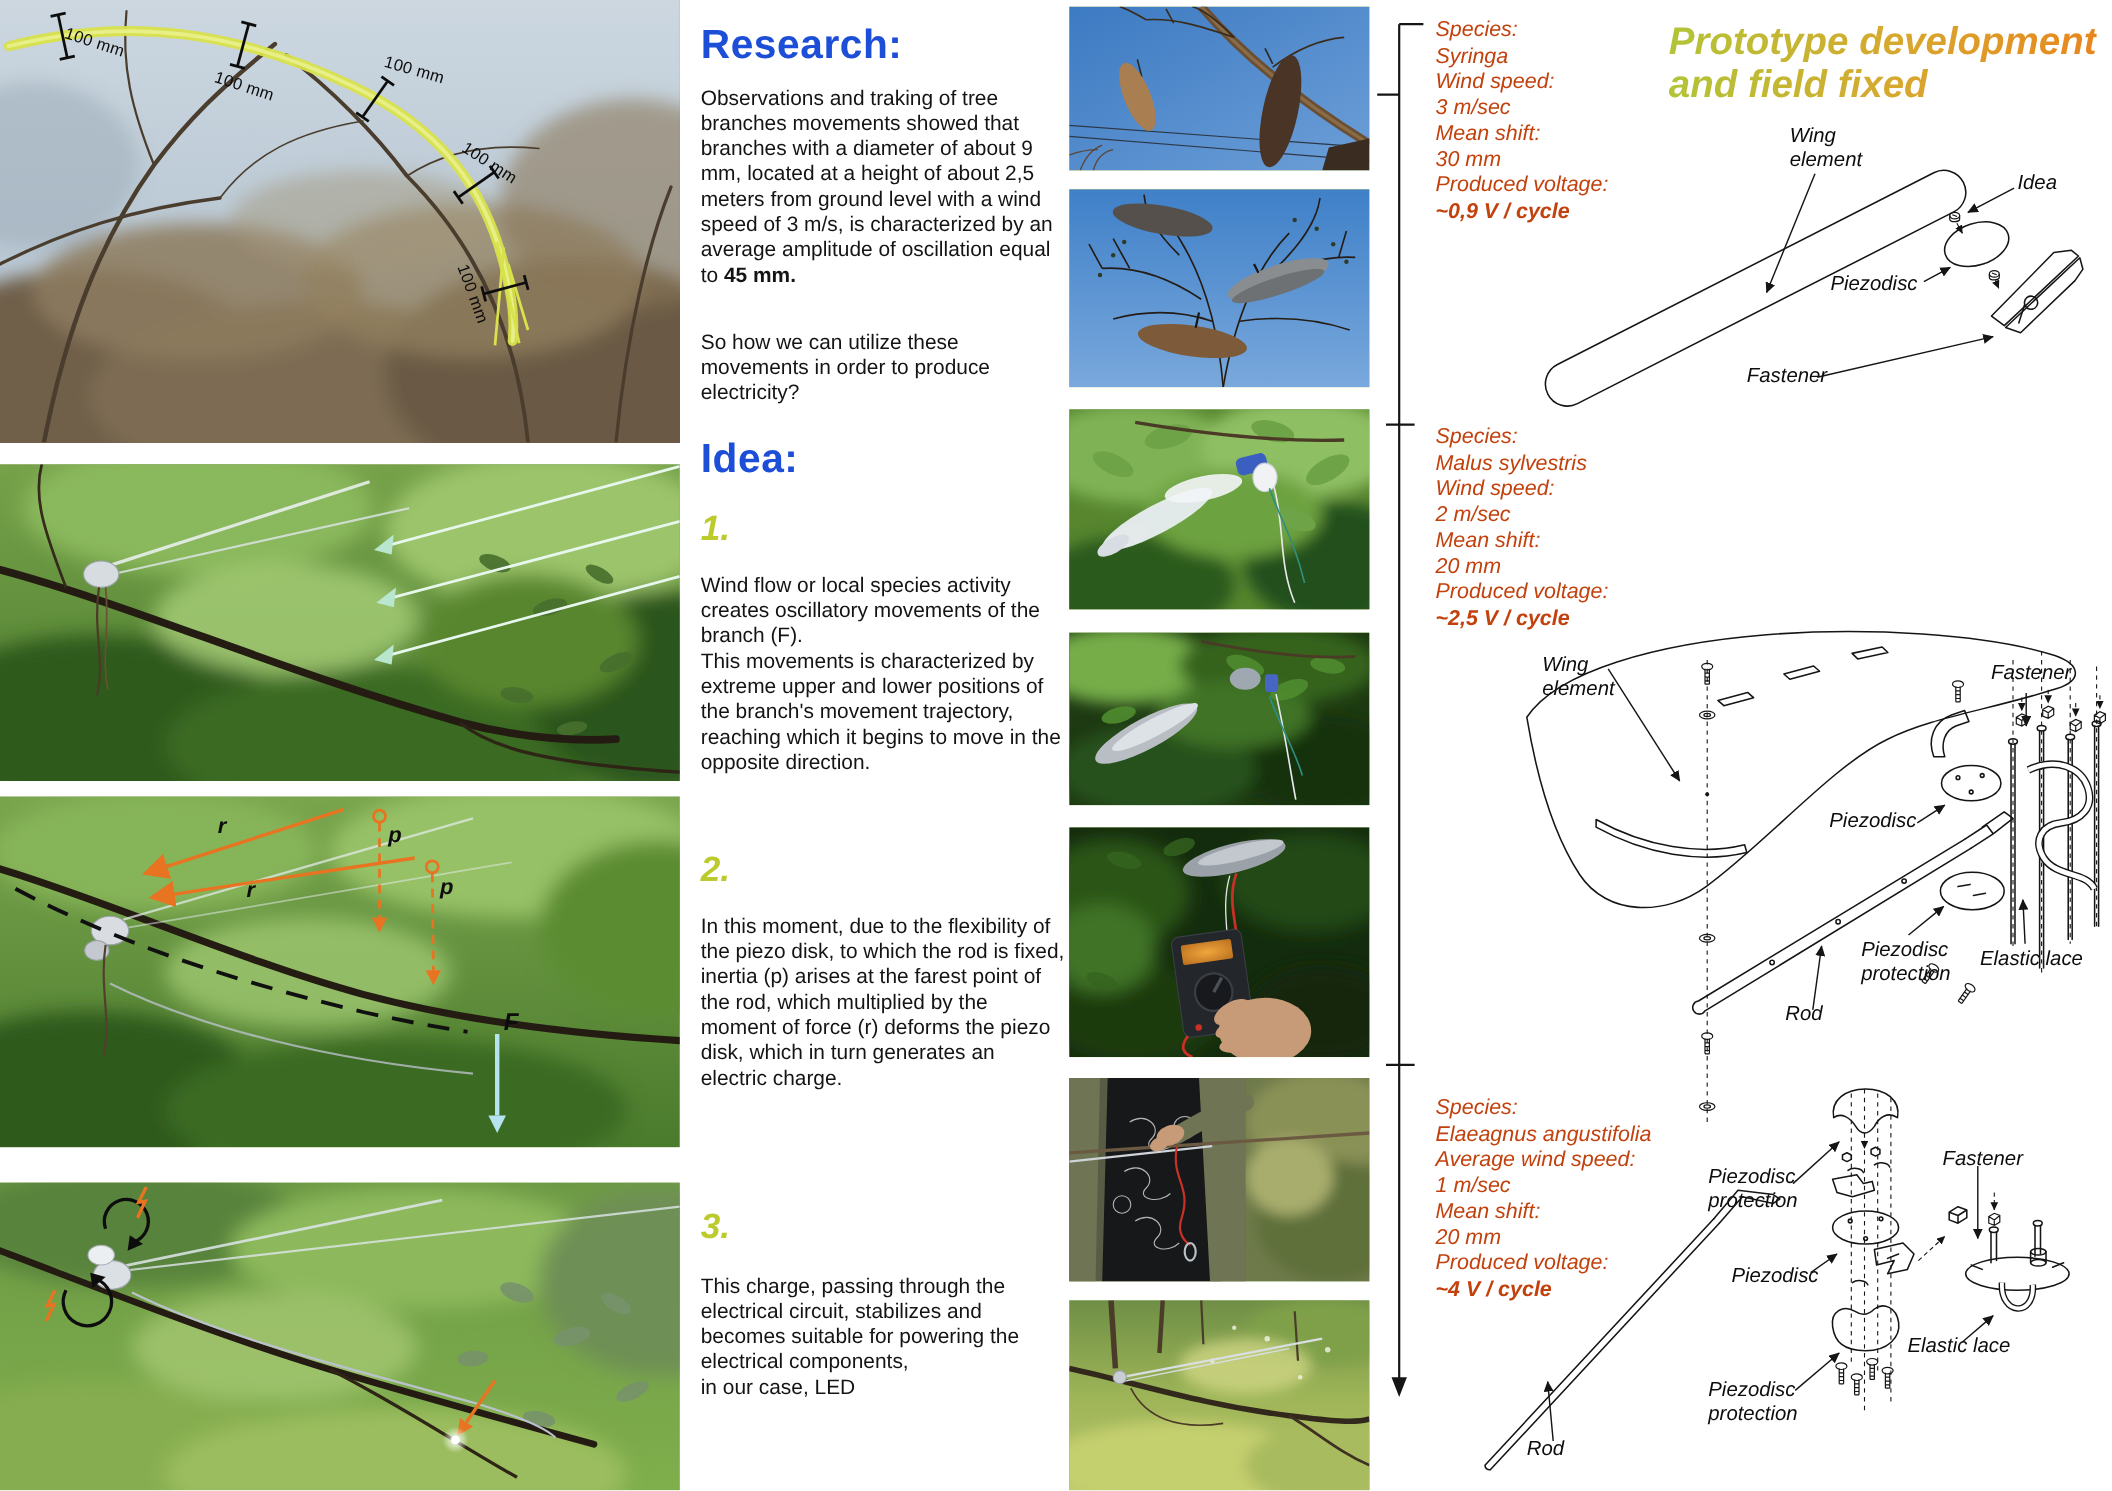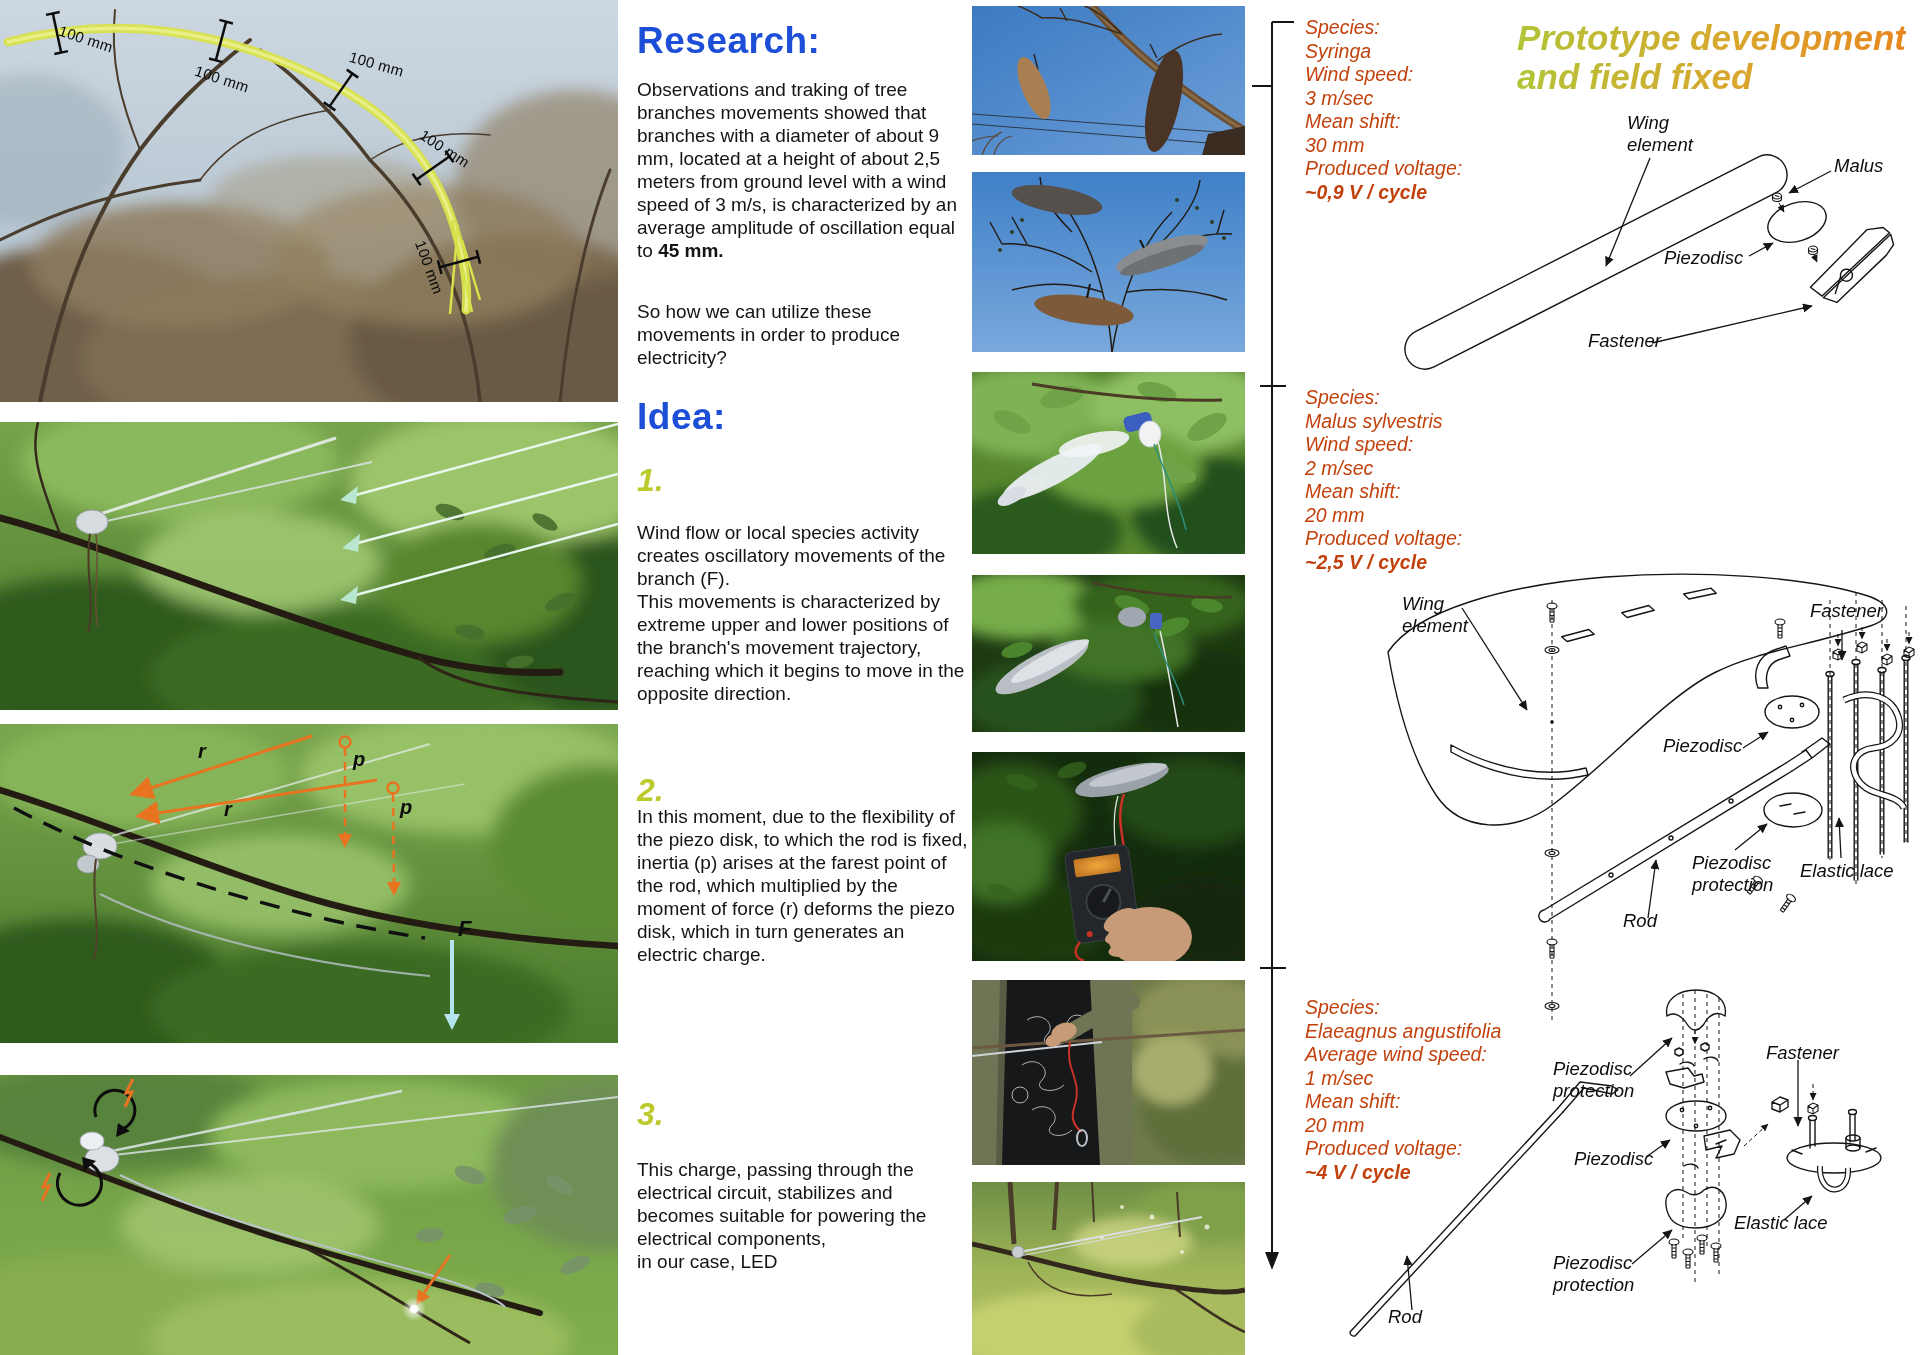--- a/index.html
+++ b/index.html
@@ -277,21 +277,21 @@
     <h2 class="accent" style="top:20px">Research:</h2>
     <p class="body" style="top:78px"><span>Observations and traking of tree branches movements showed that branches with a diameter of about 9 mm, located at a height of about 2,5 meters from ground level with a wind speed of 3 m/s, is characterized by an average amplitude of oscillation equal to</span> <b>45 mm.</b></p>
     <p class="body" style="top:300px">So how we can utilize these movements in order to produce electricity?</p>
 
     <h2 class="accent" style="top:396px">Idea:</h2>
     <div class="stepnum" style="top:462px">1.</div>
     <p class="body" style="top:521px">Wind flow or local species activity creates oscillatory movements of the branch (F).
 This movements is characterized by extreme upper and lower positions of the branch's movement trajectory, reaching which it begins to move in the opposite direction.</p>
 
     <div class="stepnum" style="top:772px">2.</div>
-    <p class="body" style="top:805px">In this moment, due to the flexibility of the piezo disk, to which the rod is fixed, inertia (p) arises at the farest point of the rod, which multiplied by the moment of force (r) deforms the piezo disk, which in turn generates an electric charge.</p>
+    <p class="body" style="top:831px">In this moment, due to the flexibility of the piezo disk, to which the rod is fixed, inertia (p) arises at the farest point of the rod, which multiplied by the moment of force (r) deforms the piezo disk, which in turn generates an electric charge.</p>
 
     <div class="stepnum" style="top:1096px">3.</div>
     <p class="body" style="top:1158px">This charge, passing through the electrical circuit, stabilizes and becomes suitable for powering the electrical components,
 in our case, LED</p>
   </section>
 
   <figure class="photo" style="left:972px;top:6px;width:273px;height:149px">
     <svg viewBox="0 0 273 149">
       <defs>
           <linearGradient id="m1" x1="0" y1="0" x2="1" y2="1">
@@ -587,21 +587,21 @@
 Average wind speed:
 1 m/sec
 Mean shift:
 20 mm
 Produced voltage:</div>
     <div class="voltage">~4 V / cycle</div>
   </div>
 
   <div class="dlabel" style="left:1627px;top:112px">Wing
 element</div>
-  <div class="dlabel" style="left:1834px;top:155px">Malus</div>
+  <div class="dlabel" style="left:1834px;top:155px">Idea</div>
   <div class="dlabel" style="left:1664px;top:247px">Piezodisc</div>
   <div class="dlabel" style="left:1588px;top:330px">Fastener</div>
 
   <div class="dlabel" style="left:1402px;top:593px">Wing
 element</div>
   <div class="dlabel" style="left:1810px;top:600px">Fastener</div>
   <div class="dlabel" style="left:1663px;top:735px">Piezodisc</div>
   <div class="dlabel" style="left:1692px;top:852px">Piezodisc
 protection</div>
   <div class="dlabel" style="left:1800px;top:860px">Elastic lace</div>

